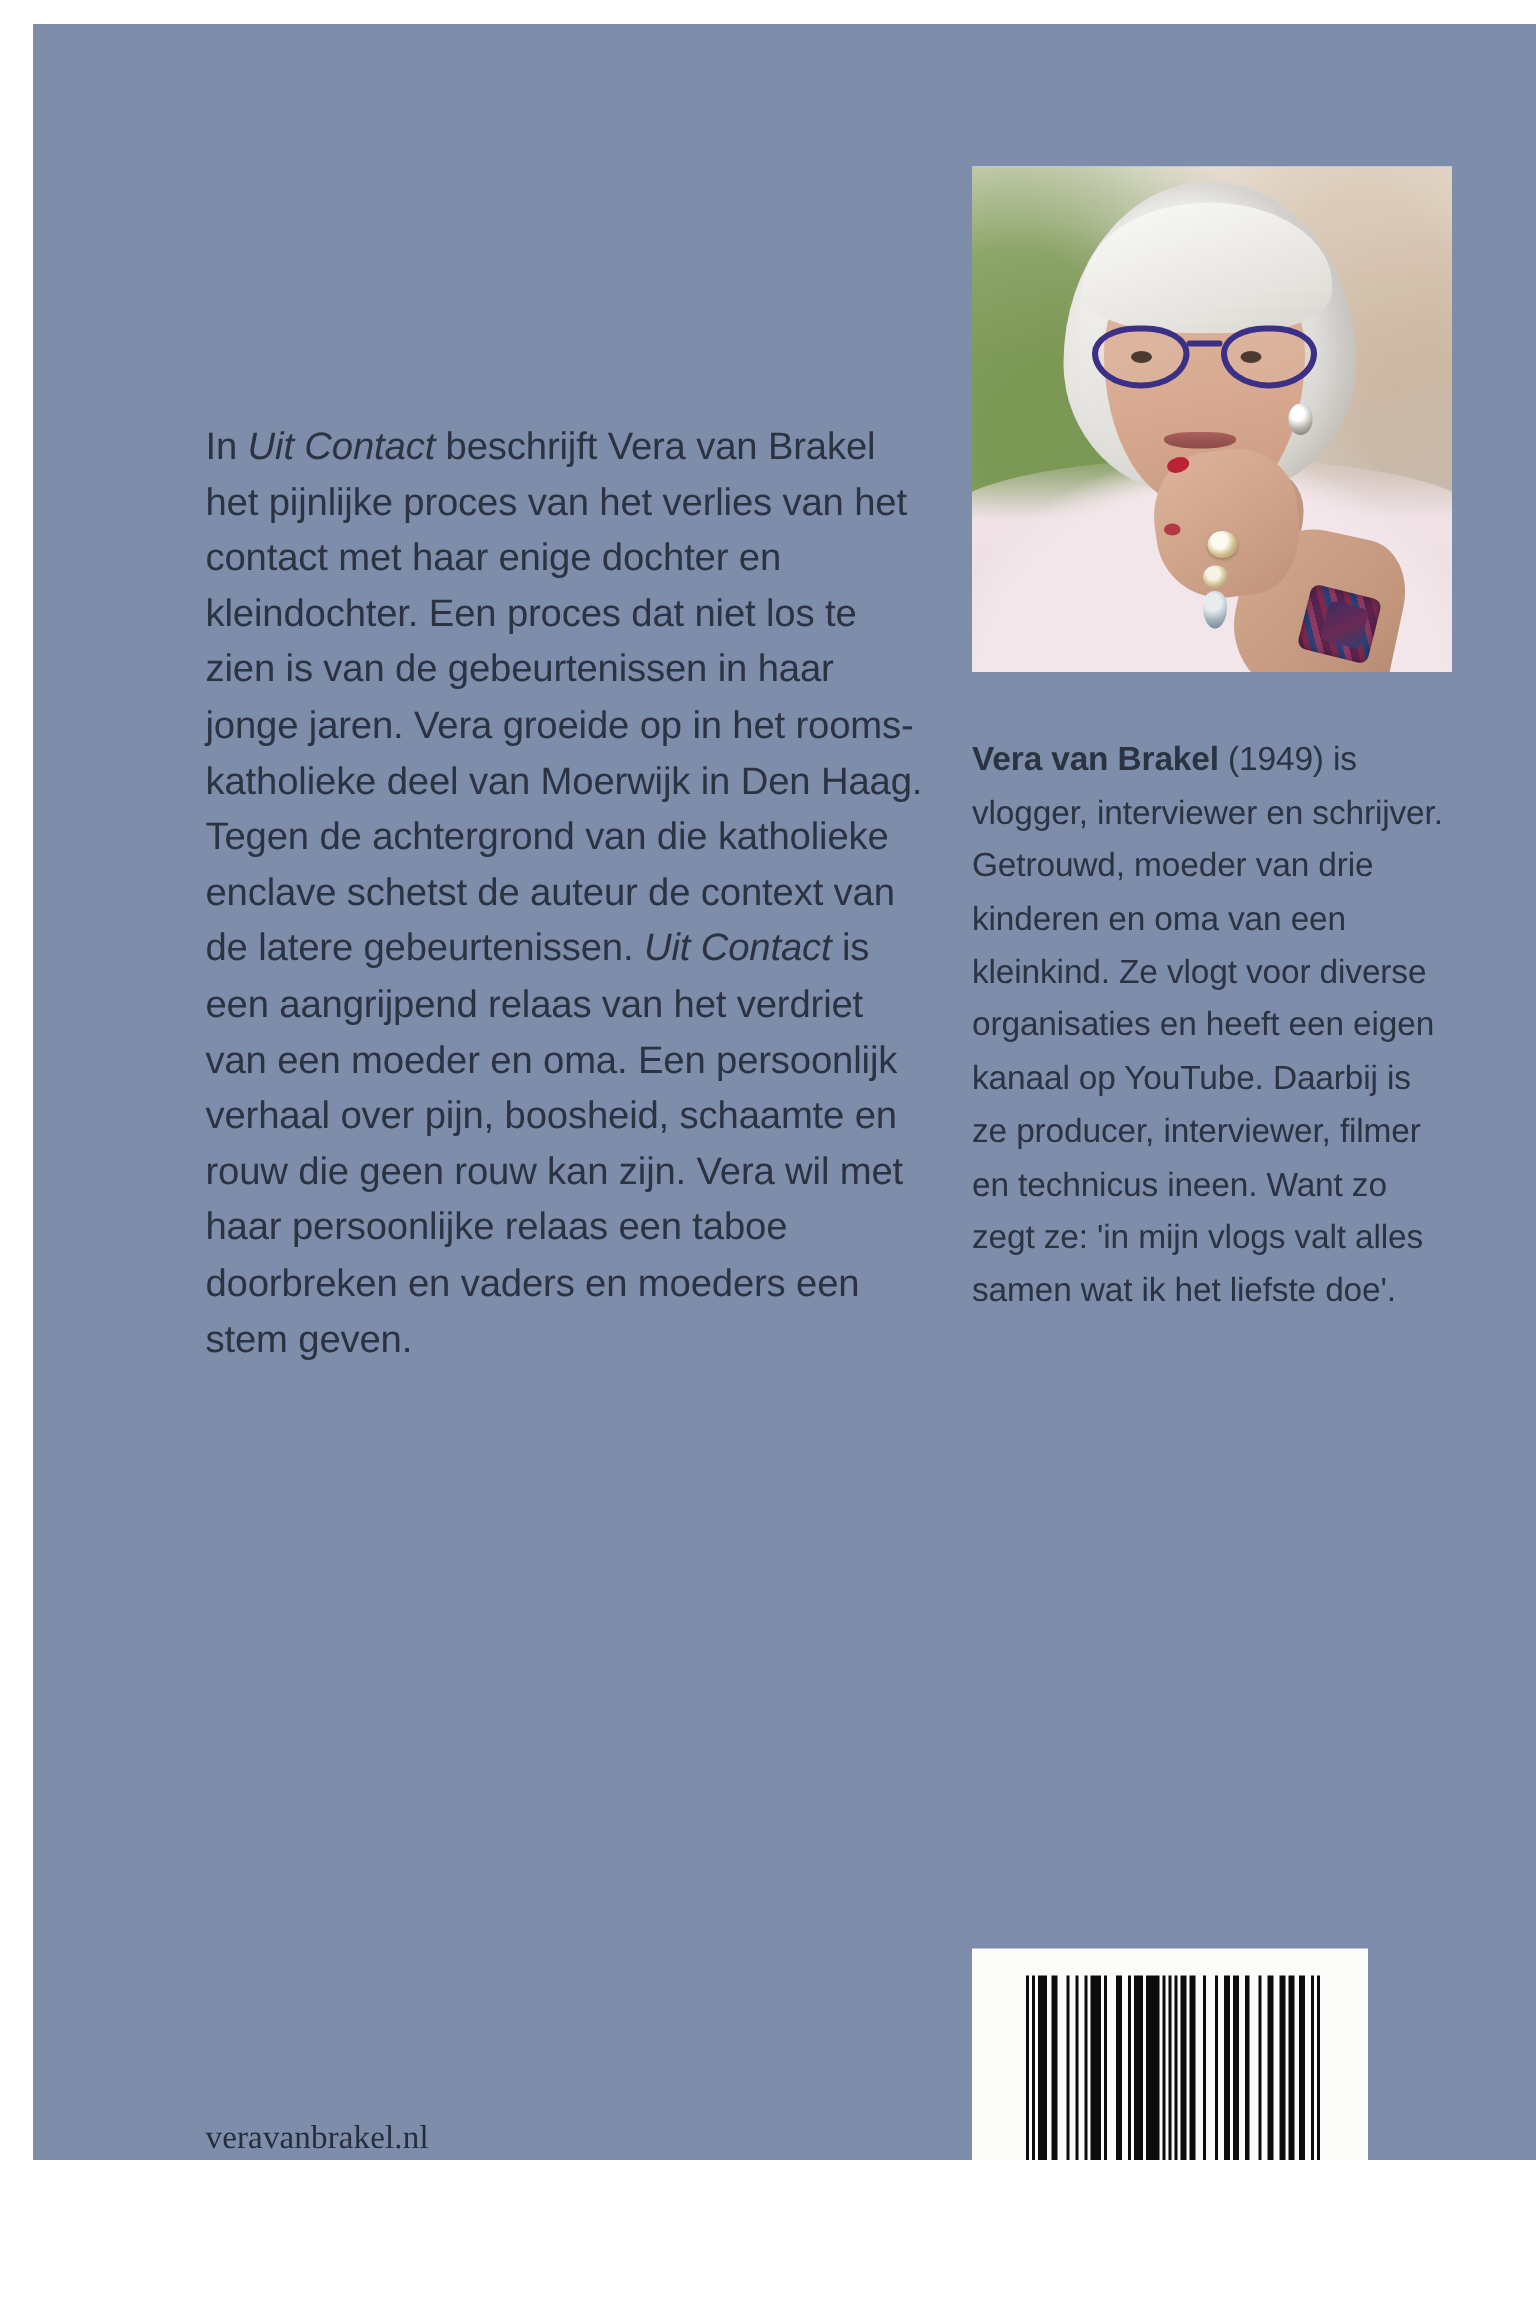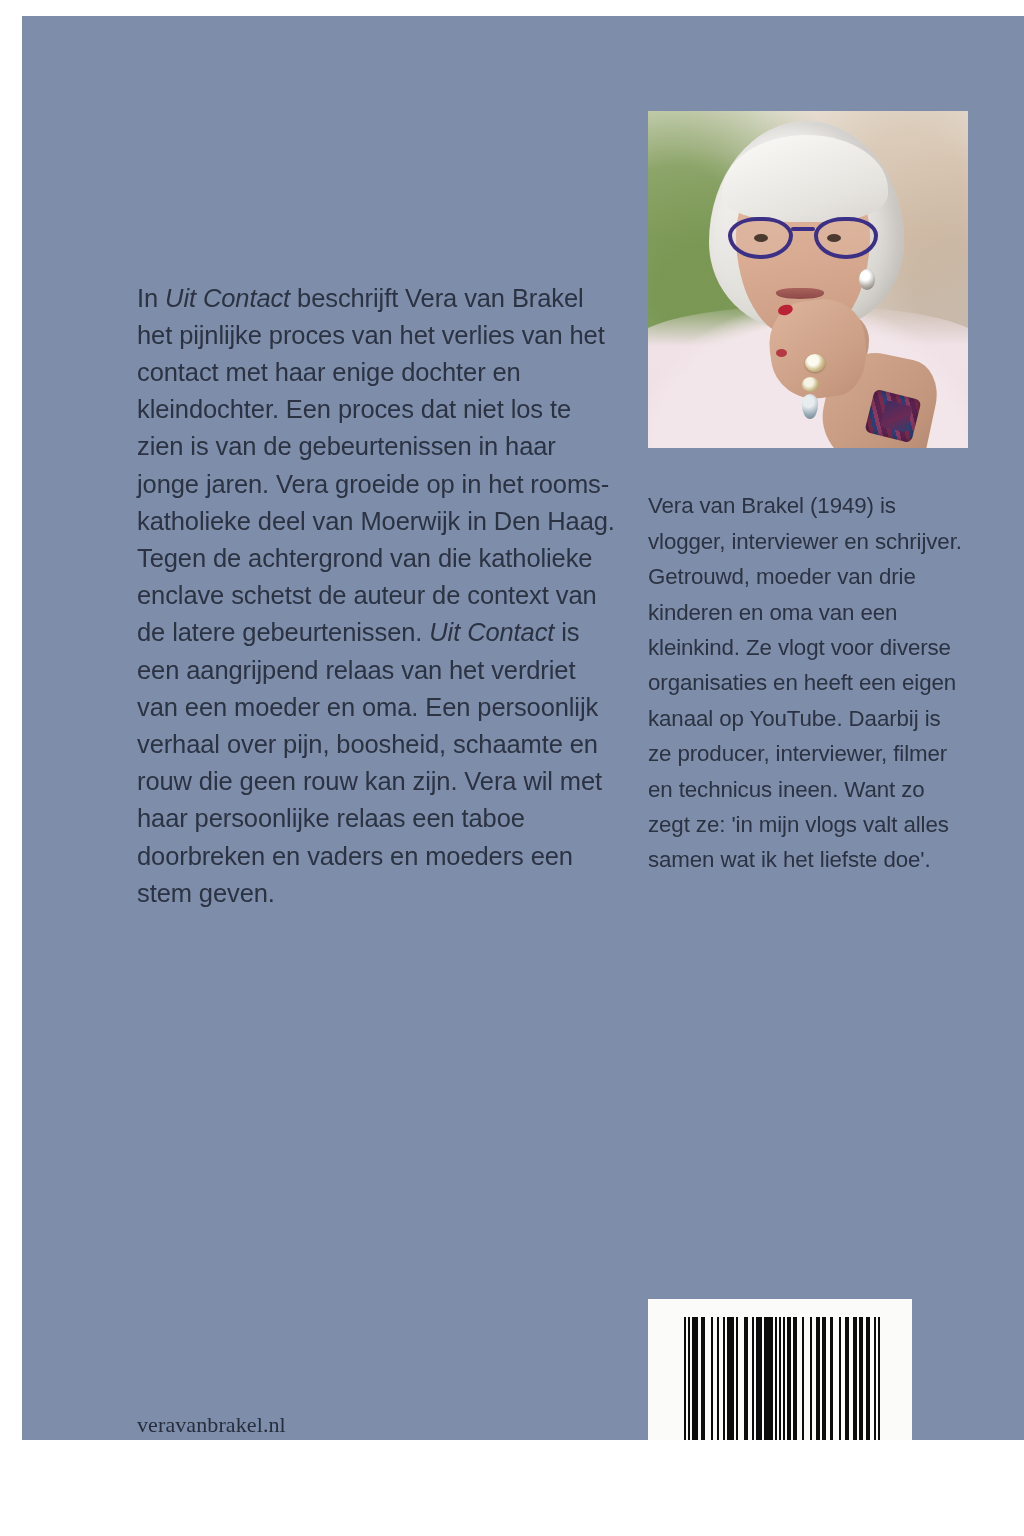--- a/index.html
+++ b/index.html
@@ -290,21 +290,21 @@
   .bio {
     position: absolute;
     left: 626px;
     top: 450px;
     width: 320px;
     color: #2b3242;
     font-size: 22.3px;
     line-height: 35.4px;
     letter-spacing: -0.1px;
   }
-  .bio .name { font-weight: 400; }
+  .bio .name { font-weight: 700; }
 
   
   .barcode-box {
     position: absolute;
     left: 626px;
     top: 1283px;
     width: 264px;
     height: 198px;
     background: #fbfbf9;
   }

